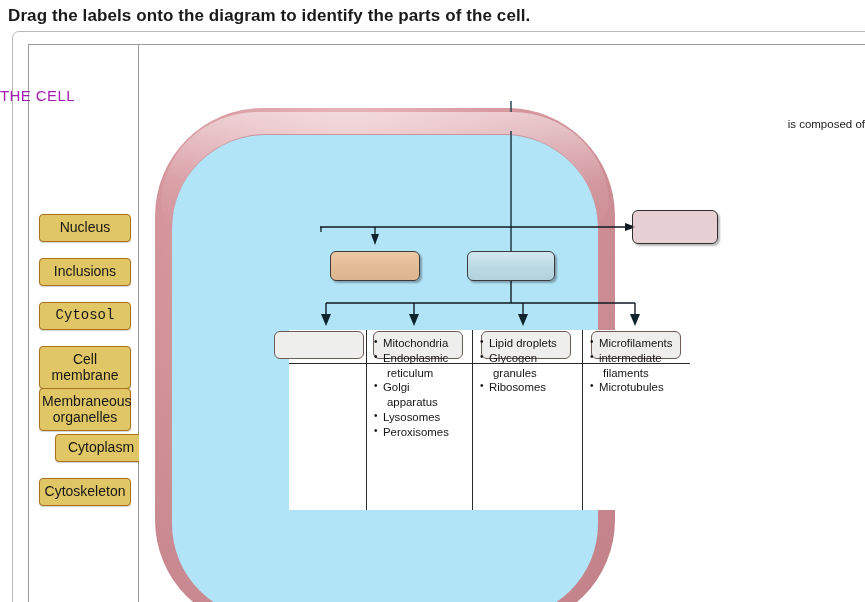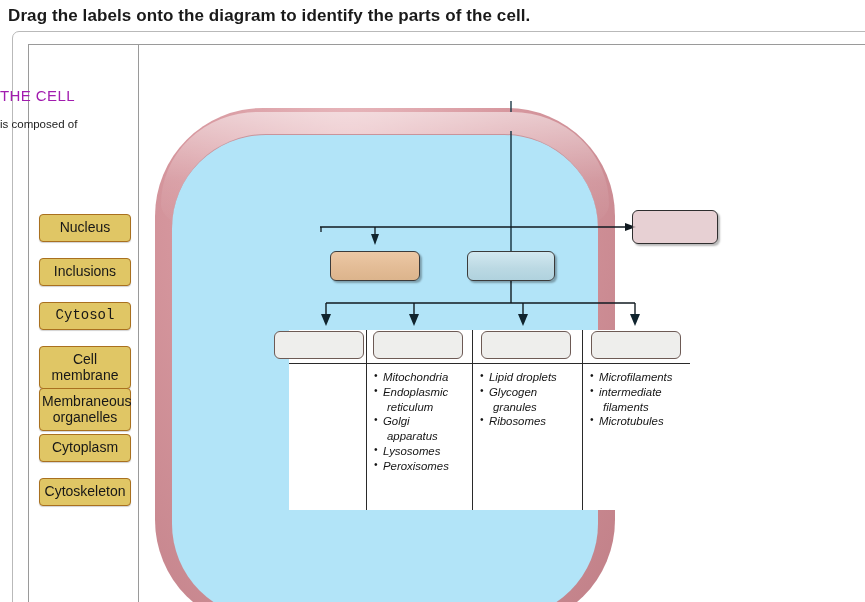--- a/index.html
+++ b/index.html
@@ -104,21 +104,21 @@
   
   #cell-title {
     position: absolute;
     left: 0; top: 87px; width: 865px;
     font-size: 15px; color: #a21caf;
     letter-spacing: .4px;
   }
   #composed-of {
     position: absolute;
     left: 0; top: 118px; width: 865px;
-    text-align: left;
+    text-align: right;
     font-size: 11.5px; color: #1b1b1b;
   }
 
   
   .slot {
     position: absolute;
     border-radius: 6px;
   }
   .slot-cytoplasm {
     left: 330px; top: 251px; width: 90px; height: 30px;
@@ -144,22 +144,20 @@
     position: absolute;
     left: 289px; top: 330px;
     width: 401px; height: 180px;
     background: #ffffff;
     display: flex;
   }
   .tcol {
     position: relative;
     flex: 0 0 auto;
     border-right: 1px solid #2a2a2a;
-    padding-top: 34px;
-    font-style: italic;
   }
   .tcol:last-child { border-right: none; }
   .tcol .rule {
     position: absolute;
     left: 0; right: 0; top: 33px;
     border-top: 1px solid #2a2a2a;
   }
   .bullets {
     margin: 0; padding: 6px 0 0 7px;
     list-style: none;
@@ -189,21 +187,21 @@
 <div id="instruction">Drag the labels onto the diagram to identify the parts of the cell.</div>
 
 <div id="activity-frame">
 
   <div id="label-bank">
       <div class="drag-label" style="top: 169px;">Nucleus</div>
       <div class="drag-label" style="top: 213px;">Inclusions</div>
       <div class="drag-label" style="top: 257px; font-family: Liberation Mono, monospace;">Cytosol</div>
       <div class="drag-label" style="top: 301px;">Cell membrane</div>
       <div class="drag-label" style="top: 343px;">Membraneous<br>organelles</div>
-      <div class="drag-label" style="top: 389px;">Cytoplasm</div>
+      <div class="drag-label" style="top: 389px; margin-left: 16px;">Cytoplasm</div>
       <div class="drag-label" style="top: 433px;">Cytoskeleton</div>
     </div>
 
   <div id="diagram-panel"></div>
 
 </div>
 
 <div id="cell-graphic">
   <div class="membrane-outer"></div>
   <div class="membrane-sheen"></div>

